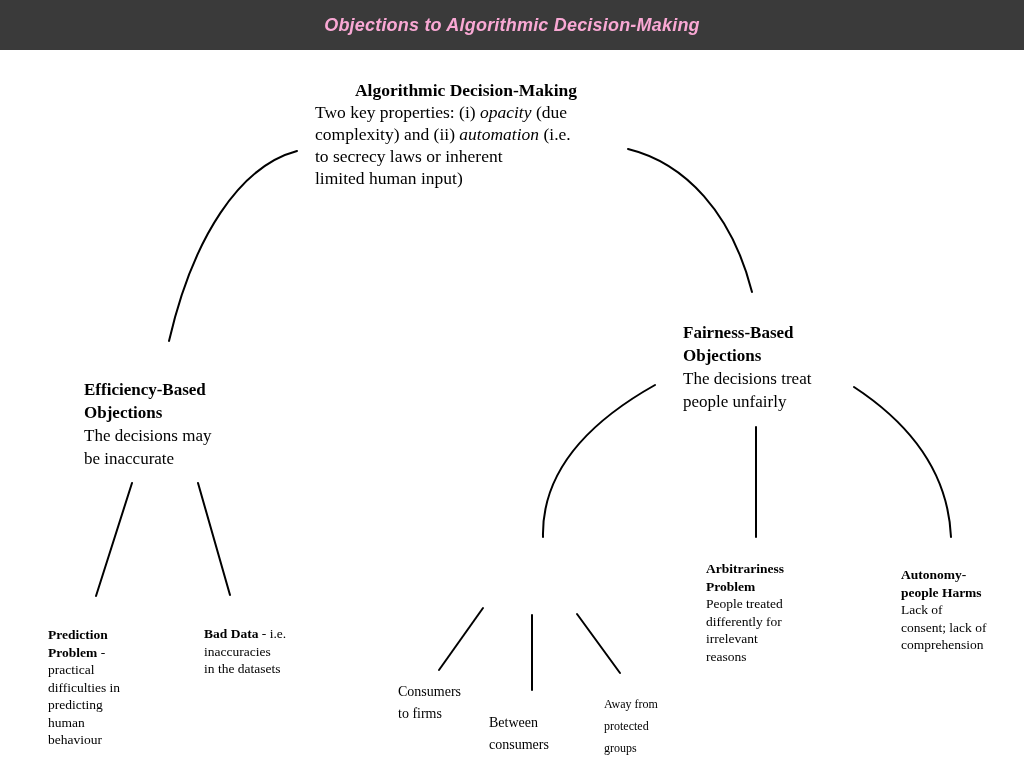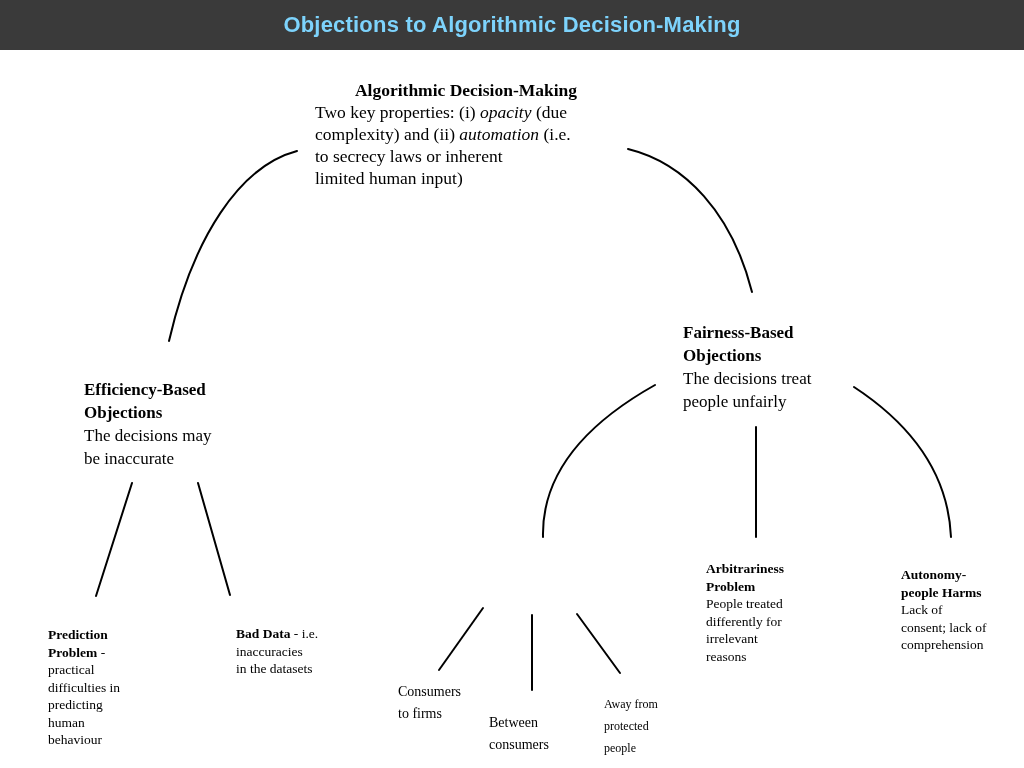--- a/index.html
+++ b/index.html
@@ -4,32 +4,32 @@
 <style>
   html,body{margin:0;padding:0;background:#fff;}
   #stage{
     position:relative;width:1024px;height:768px;overflow:hidden;background:#ffffff;
     font-family:"Liberation Sans","DejaVu Sans",sans-serif;color:#000;
   }
   #titlebar{
     position:absolute;left:0;top:0;width:1024px;height:50px;background:#3a3a3a;
     display:flex;align-items:center;justify-content:center;
   }
-  #titlebar .t{color:#7dd3fc;font-weight:bold;font-size:22px;letter-spacing:.2px;}
+  #titlebar .t{color:#f9a8d4;font-weight:bold;font-size:18px;letter-spacing:.2px;font-style:italic;}
   #edges{position:absolute;left:0;top:0;pointer-events:none;}
   #edges path{stroke:#000;stroke-width:2;fill:none;stroke-linecap:round;}
   .node{position:absolute;font-family:Liberation Serif, serif;}
   .tline{white-space:nowrap;}
   .b{font-weight:bold;}
   .i{font-style:italic;}
   .n-root  {left:315px;top:79px; width:302px;font-size:17.5px;line-height:22px;}
   .n-eff   {left:84px; top:378px;width:178px;font-size:17px;  line-height:23px;}
   .n-fair  {left:683px;top:321px;width:180px;font-size:17px;  line-height:23px;}
   .n-pred  {left:48px; top:626px;width:115px;font-size:13.5px;line-height:17.5px;}
-  .n-bad   {left:204px;top:625px;width:120px;font-size:13.5px;line-height:17.5px;margin-left:32px;}
+  .n-bad   {left:204px;top:625px;width:120px;font-size:13.5px;line-height:17.5px;}
   .n-unfair{left:497px;top:563px;width:125px;font-size:13.5px;line-height:18px;}
   .n-arb   {left:706px;top:560px;width:115px;font-size:13.5px;line-height:17.5px;}
   .n-auto  {left:901px;top:566px;width:120px;font-size:13.5px;line-height:17.5px;}
   .n-c2f   {left:398px;top:681px;width:95px; font-size:14px;  line-height:22px;}
   .n-btw   {left:489px;top:712px;width:100px;font-size:14px;  line-height:22px;}
   .n-away  {left:604px;top:693px;width:95px; font-size:12px;  line-height:22px;}
 </style>
 </head>
 <body>
 
@@ -104,16 +104,16 @@
       <div class="tline"><span>Consumers</span></div>
       <div class="tline"><span>to firms</span></div>
     </div>
   <div class="node n-btw">
       <div class="tline"><span>Between</span></div>
       <div class="tline"><span>consumers</span></div>
     </div>
   <div class="node n-away">
       <div class="tline"><span>Away from</span></div>
       <div class="tline"><span>protected</span></div>
-      <div class="tline"><span>people</span></div>
+      <div class="tline"><span>groups</span></div>
     </div>
 
 </div>
 
 </body></html>

